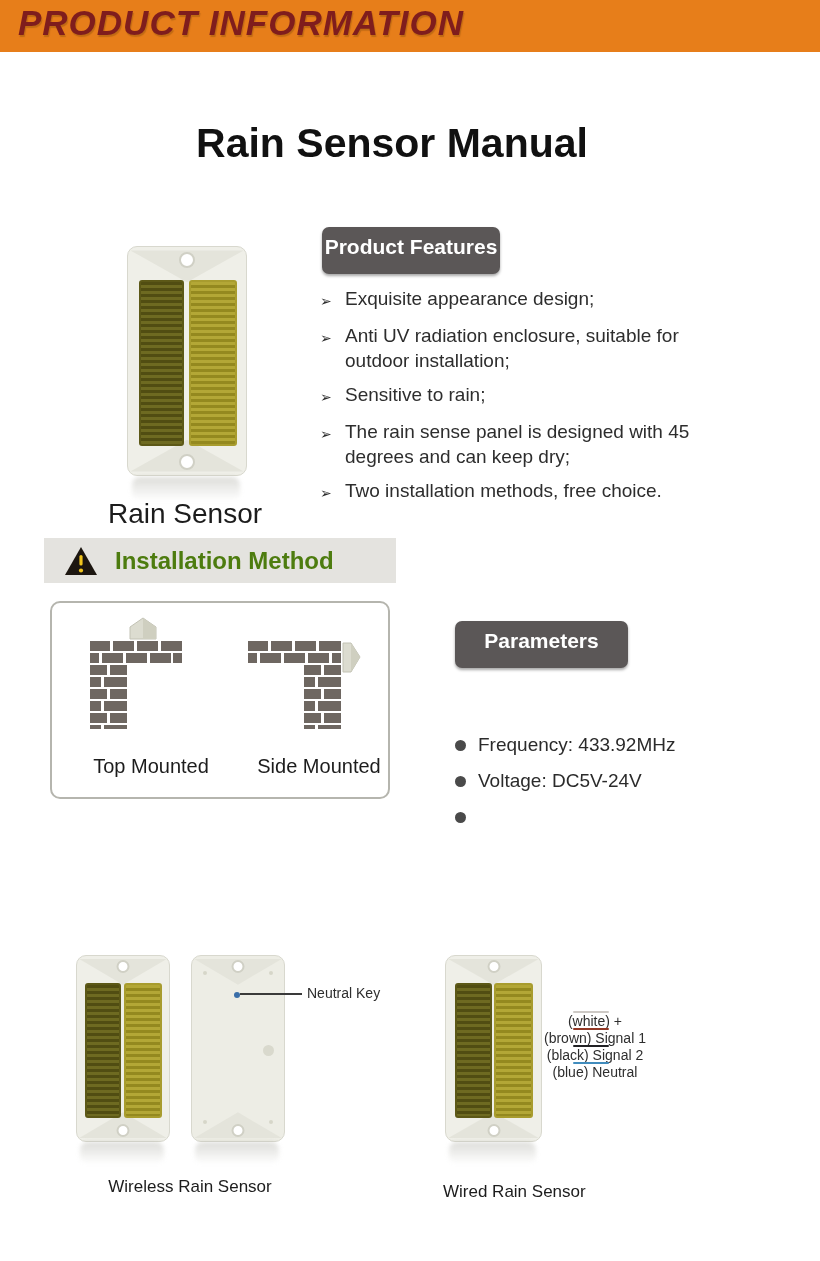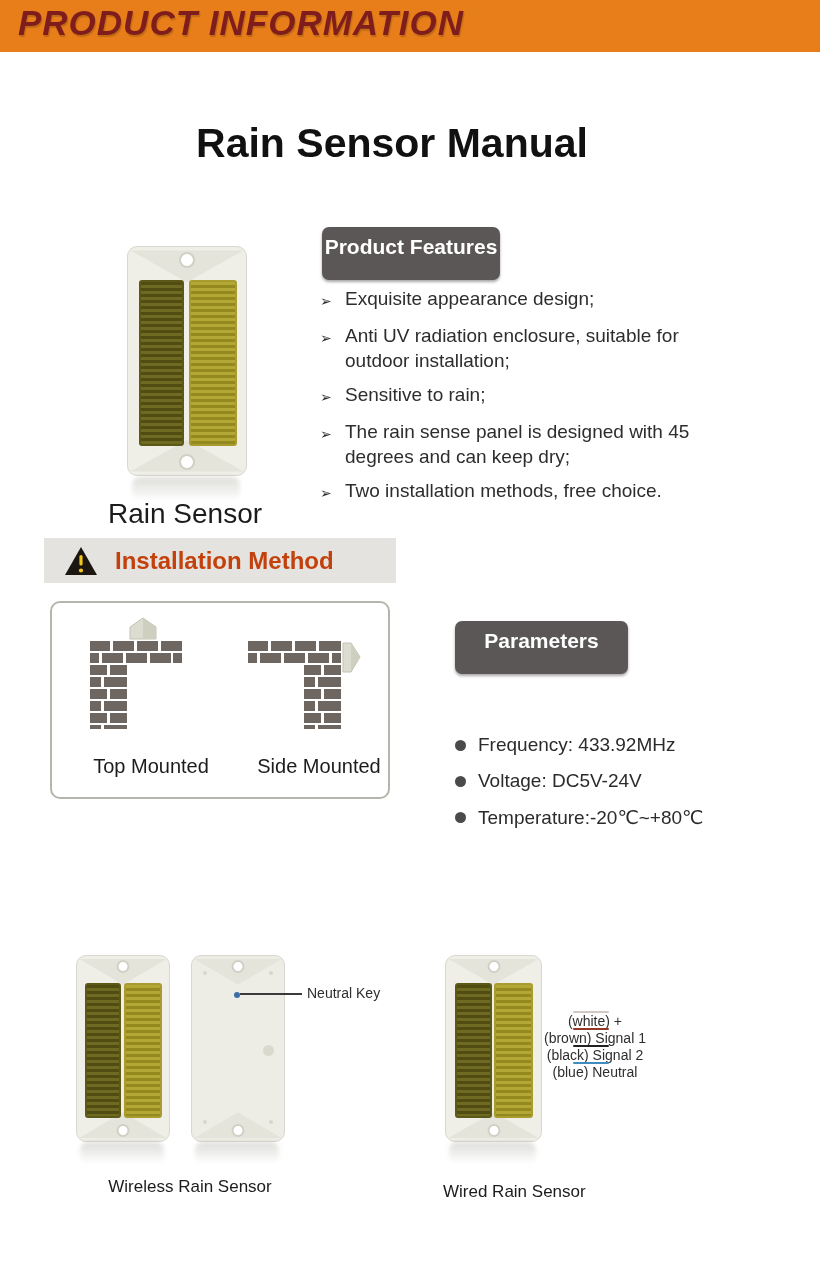--- a/index.html
+++ b/index.html
@@ -17,21 +17,21 @@
     color:#7f1d1d;text-shadow:1px 2px 1px rgba(120,70,10,0.35);
     white-space:nowrap;
   }
   
   .page-title{
     position:absolute;left:0;top:120px;width:784px;text-align:center;
     font-size:41px;font-weight:bold;color:#111;
   }
   
   .badge{
-    position:absolute;height:53px;line-height:39px;border-radius:7px;
+    position:absolute;height:47px;line-height:39px;border-radius:7px;
     background:#5B5757;color:#fff;font-size:21px;font-weight:bold;text-align:center;
     box-shadow:0 2px 3px rgba(0,0,0,0.35);
   }
   .badge-features{left:322px;top:227px;width:178px;}
   .badge-params{left:455px;top:621px;width:173px;}
   .badge-desc{left:51px;top:847px;width:175px;height:37px;line-height:37px;}
   
   .sensor{position:absolute;background:#EFEFE8;border:1px solid #D8D8CE;border-radius:10px;}
   .facet{position:absolute;left:2%;width:96%;height:14%;}
   .facet.top{top:1.5%;background:#E4E4DB;clip-path:polygon(0 0,100% 0,50% 100%);}
@@ -64,21 +64,21 @@
   .cap-wired{left:443px;top:1182px;font-size:17px;}
   
   .features-list{position:absolute;left:320px;top:286px;width:404px;
     list-style:none;margin:0;padding:0;font-size:19px;line-height:25px;color:#2d2d2d;}
   .features-list li{display:flex;margin-bottom:9px;}
   .fmark{flex:0 0 25px;font-size:14px;padding-top:3px;color:#2d2d2d;}
   
   .install-header{position:absolute;left:44px;top:538px;width:352px;height:45px;
     background:#E4E3DF;display:flex;align-items:center;}
   .warn-icon{margin-left:20px;width:34px;height:30px;flex:0 0 auto;}
-  .install-heading{margin-left:17px;font-size:24px;font-weight:bold;color:#c2410c;}
+  .install-heading{margin-left:17px;font-size:24px;font-weight:bold;color:#4d7c0f;}
   .install-box{position:absolute;left:50px;top:601px;width:340px;height:198px;
     background:#fff;border:2px solid #B5B5AE;border-radius:10px;box-sizing:border-box;}
   .diagram{position:absolute;top:14px;width:150px;height:112px;}
   .diagram.dg1{left:38px;}
   .diagram.dg2{left:196px;}
   .mount-label{position:absolute;top:152px;font-size:20px;color:#1c1c1c;text-align:center;}
   .mount-label.m1{left:0px;width:198px;}
   .mount-label.m2{left:198px;width:138px;}
   
   .params-list{position:absolute;left:455px;top:692px;width:330px;margin-top:40px;}
@@ -213,21 +213,20 @@
     <div class="param-row">
       <span class="pdot"></span>
       <span class="param-text">Frequency: 433.92MHz</span>
       </div>
     <div class="param-row">
       <span class="pdot"></span>
       <span class="param-text">Voltage: DC5V-24V</span>
       </div>
     <div class="param-row">
       <span class="pdot"></span>
-      <span class="param-text">Temperature:-20℃~+80℃</span>
       </div>
   </div>
 
 
   <div class="sensor sensor-sm" style="left:76px;top:955px;width:92px;height:185px;">
     <div class="facet top"></div>
     <div class="facet bot"></div>
     <div class="panel pleft"></div>
     <div class="panel pright"></div>
     <div class="hole top"></div>

